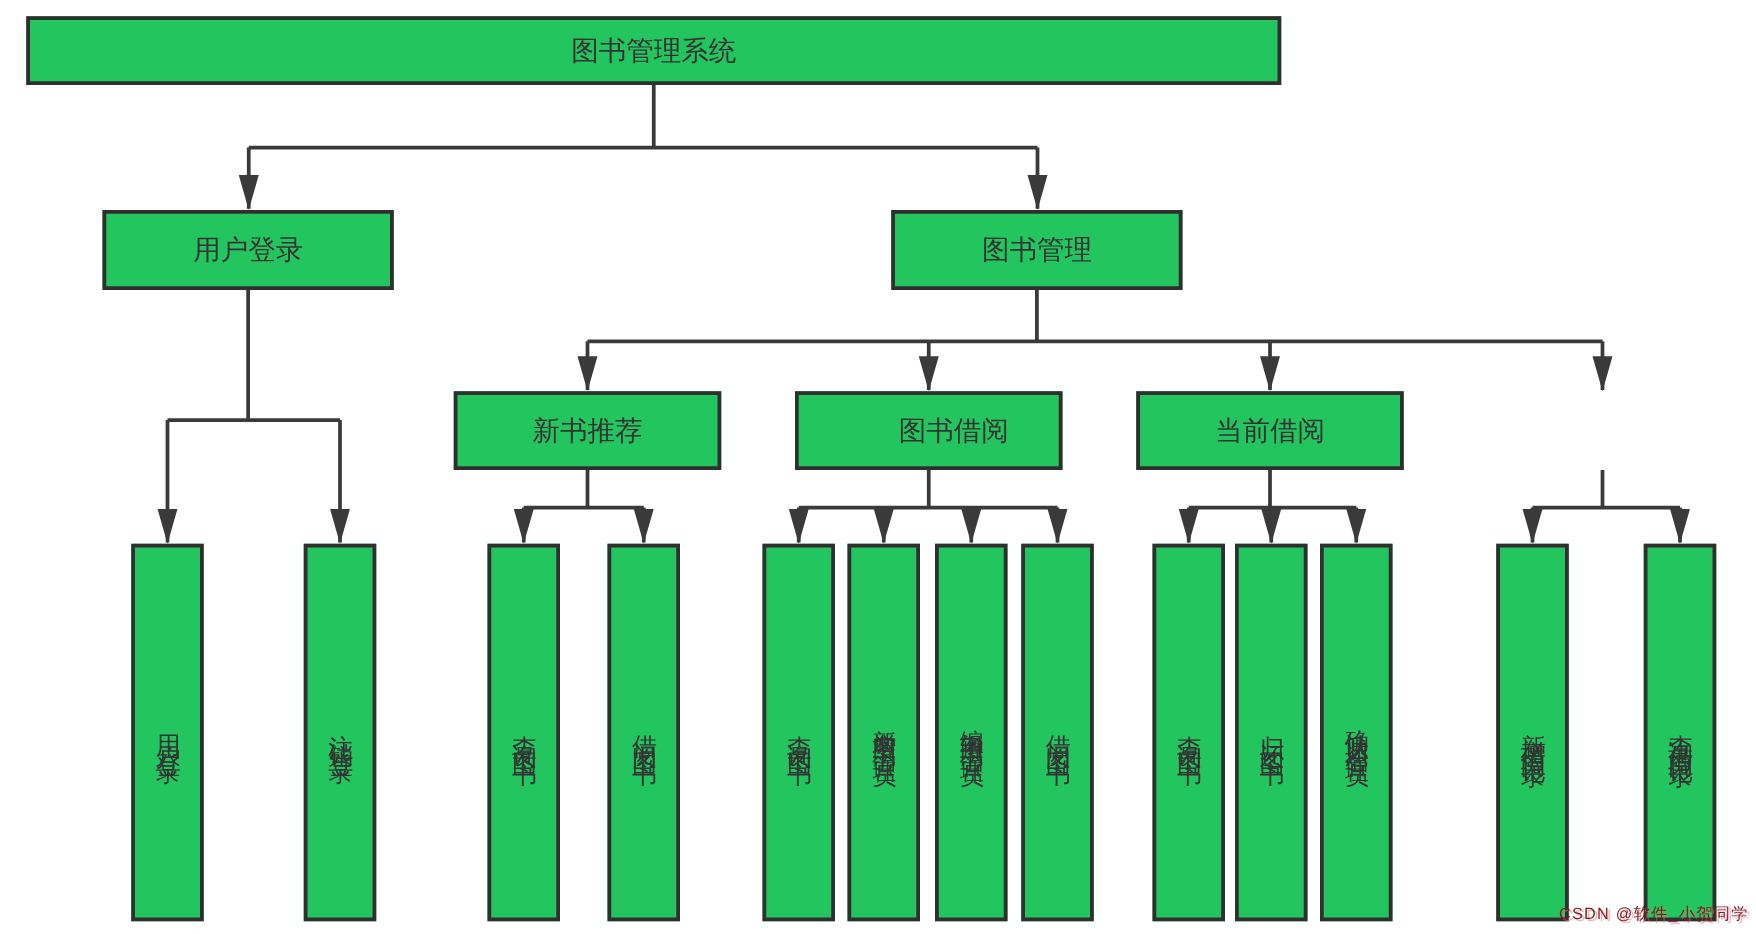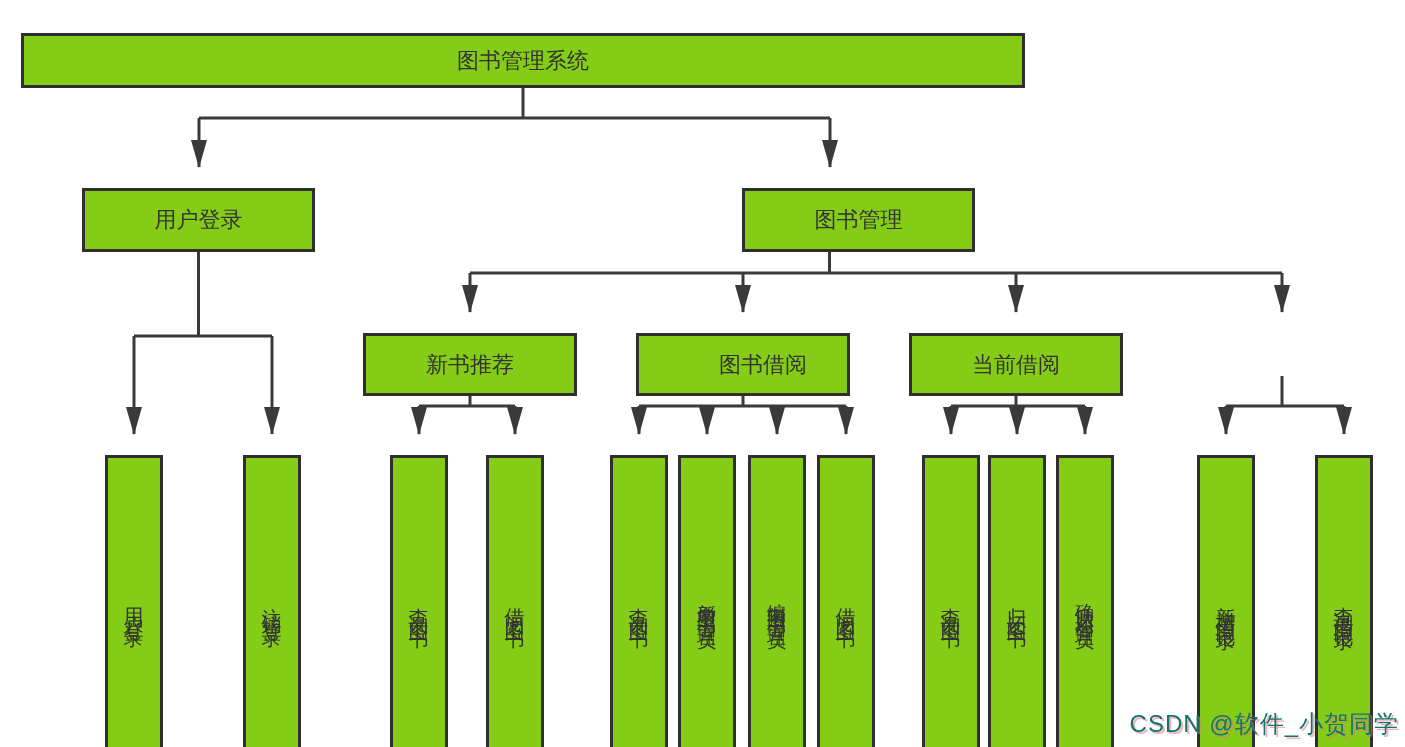--- a/index.html
+++ b/index.html
@@ -14,44 +14,43 @@
   }
   .connectors {
     position: absolute;
     left: 0; top: 0;
     width: 1405px; height: 747px;
     pointer-events: none;
   }
   .box {
     position: absolute;
     box-sizing: border-box;
-    background: #84cc16;
+    background: #22c55e;
     border: 3px solid #2f2f2f;
     display: flex;
     align-items: center;
     justify-content: center;
     text-align: left;
-    margin-top: 20px;
   }
   .root-box  { left: 21px;  top: 13px;  width: 1004px; height: 55px; font-size: 22px; }
   .l2-box    { top: 168px;  width: 233px; height: 64px; font-size: 22px; }
   .l3-box    { top: 313px;  width: 214px; height: 63px; font-size: 22px; font-family: Liberation Mono, monospace; }
   .leaf-box  { top: 435px;  width: 58px;  height: 302px; font-size: 20px; }
   .leaf-box .lbl {
     writing-mode: vertical-rl;
     text-orientation: mixed;
     letter-spacing: 7px;
     line-height: 1;
   }
   .watermark {
     position: absolute;
     right: 6px;
     bottom: 7px;
-    font-size: 24px;
-    color: #0f766e;
+    font-size: 13px;
+    color: #7f1d1d;
     text-shadow: 2px 2px 0 rgba(240, 110, 130, 0.55);
     letter-spacing: 1px;
     white-space: nowrap;
   }
 </style>
 </head>
 <body>
 
 <div class="stage">
 
@@ -98,21 +97,21 @@
     </g>
   </svg>
 
   <div class="box root-box">
     <span class="lbl">图书管理系统</span>
   </div>
 
   <div class="box l2-box" style="left:82px;">
     <span class="lbl">用户登录</span>
   </div>
-  <div class="box l2-box" style="left:742px;">
+  <div class="box l2-box" style="left:713px;">
     <span class="lbl">图书管理</span>
   </div>
 
   <div class="box l3-box" style="left:363px;">
     <span class="lbl">新书推荐</span>
   </div>
   <div class="box l3-box" style="left:636px;padding-left:40px;">
     <span class="lbl">图书借阅</span>
   </div>
   <div class="box l3-box" style="left:909px;">

